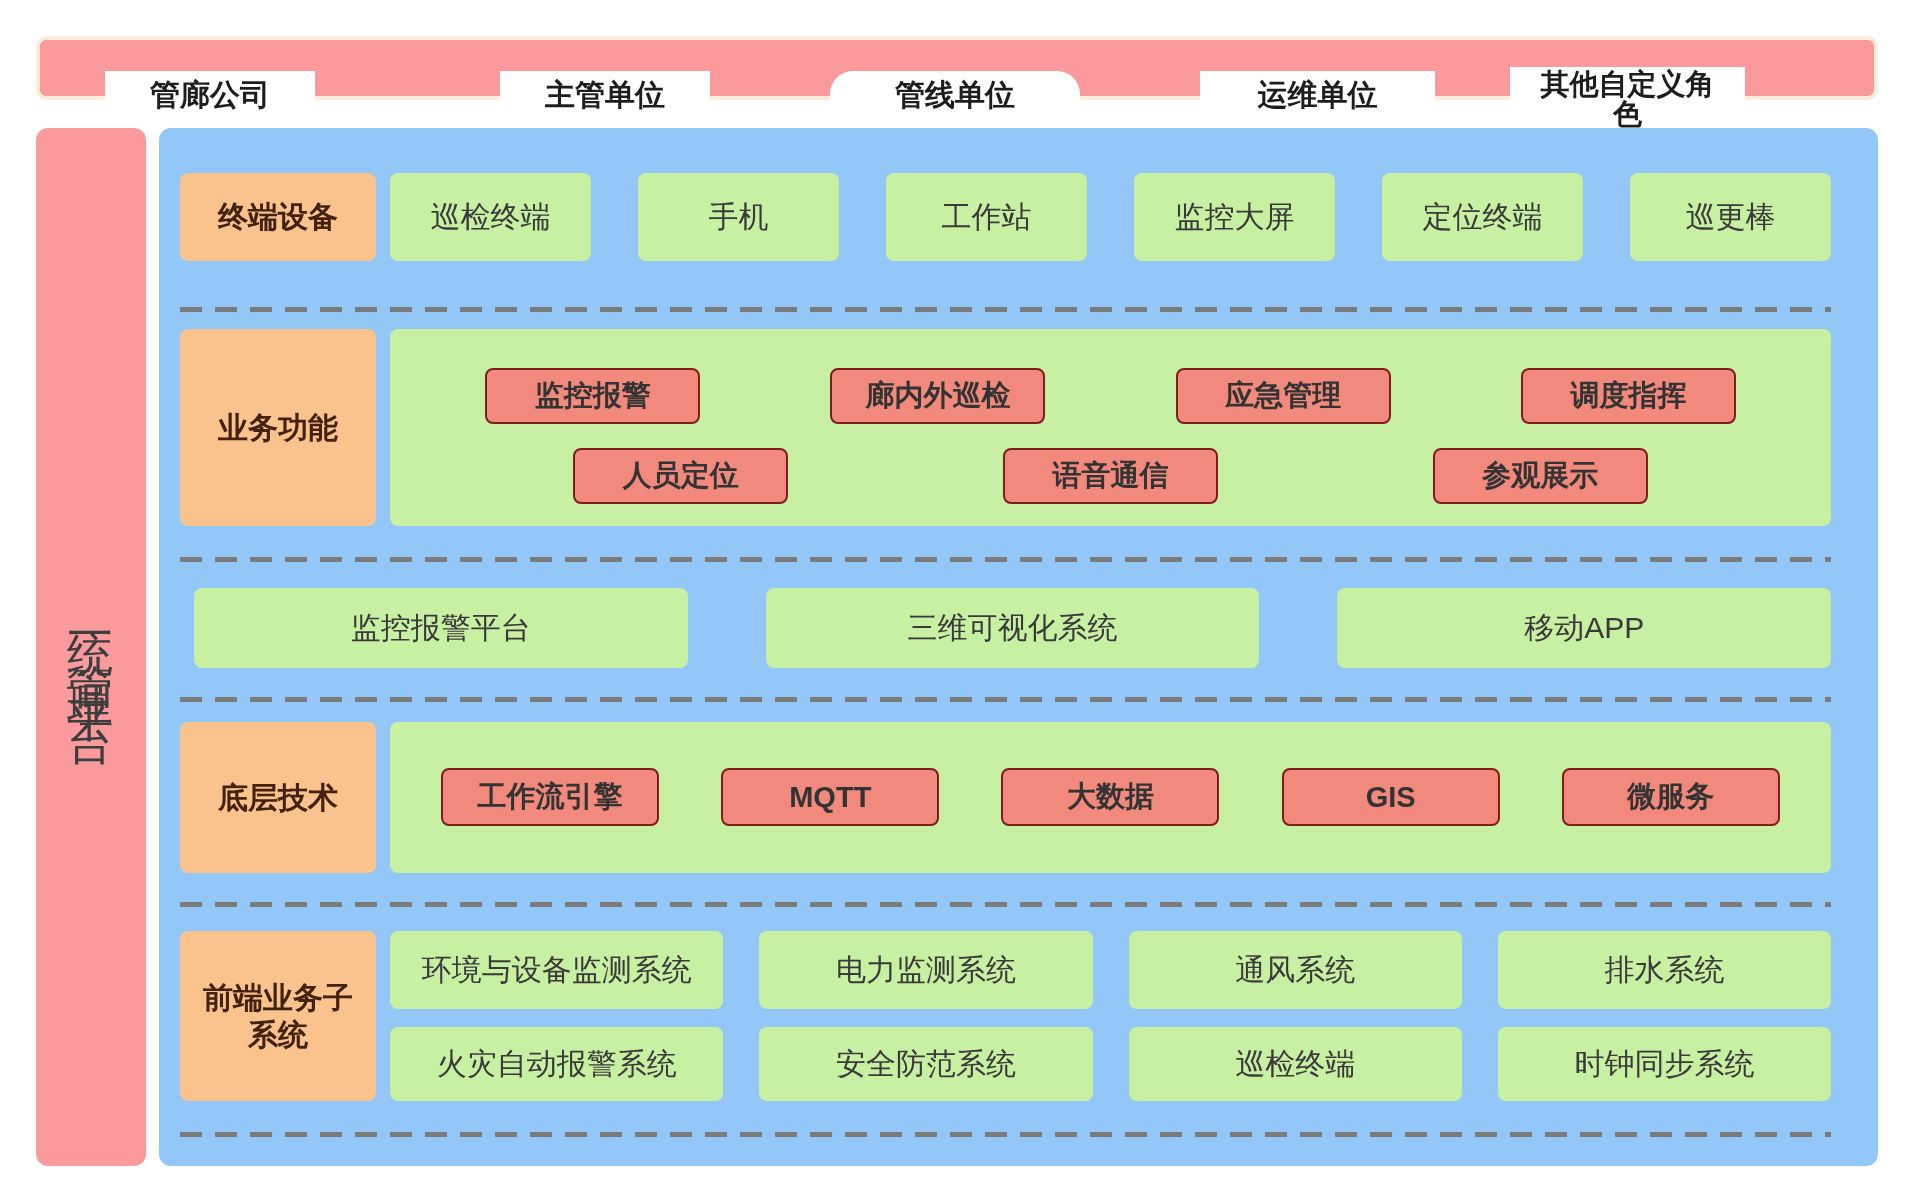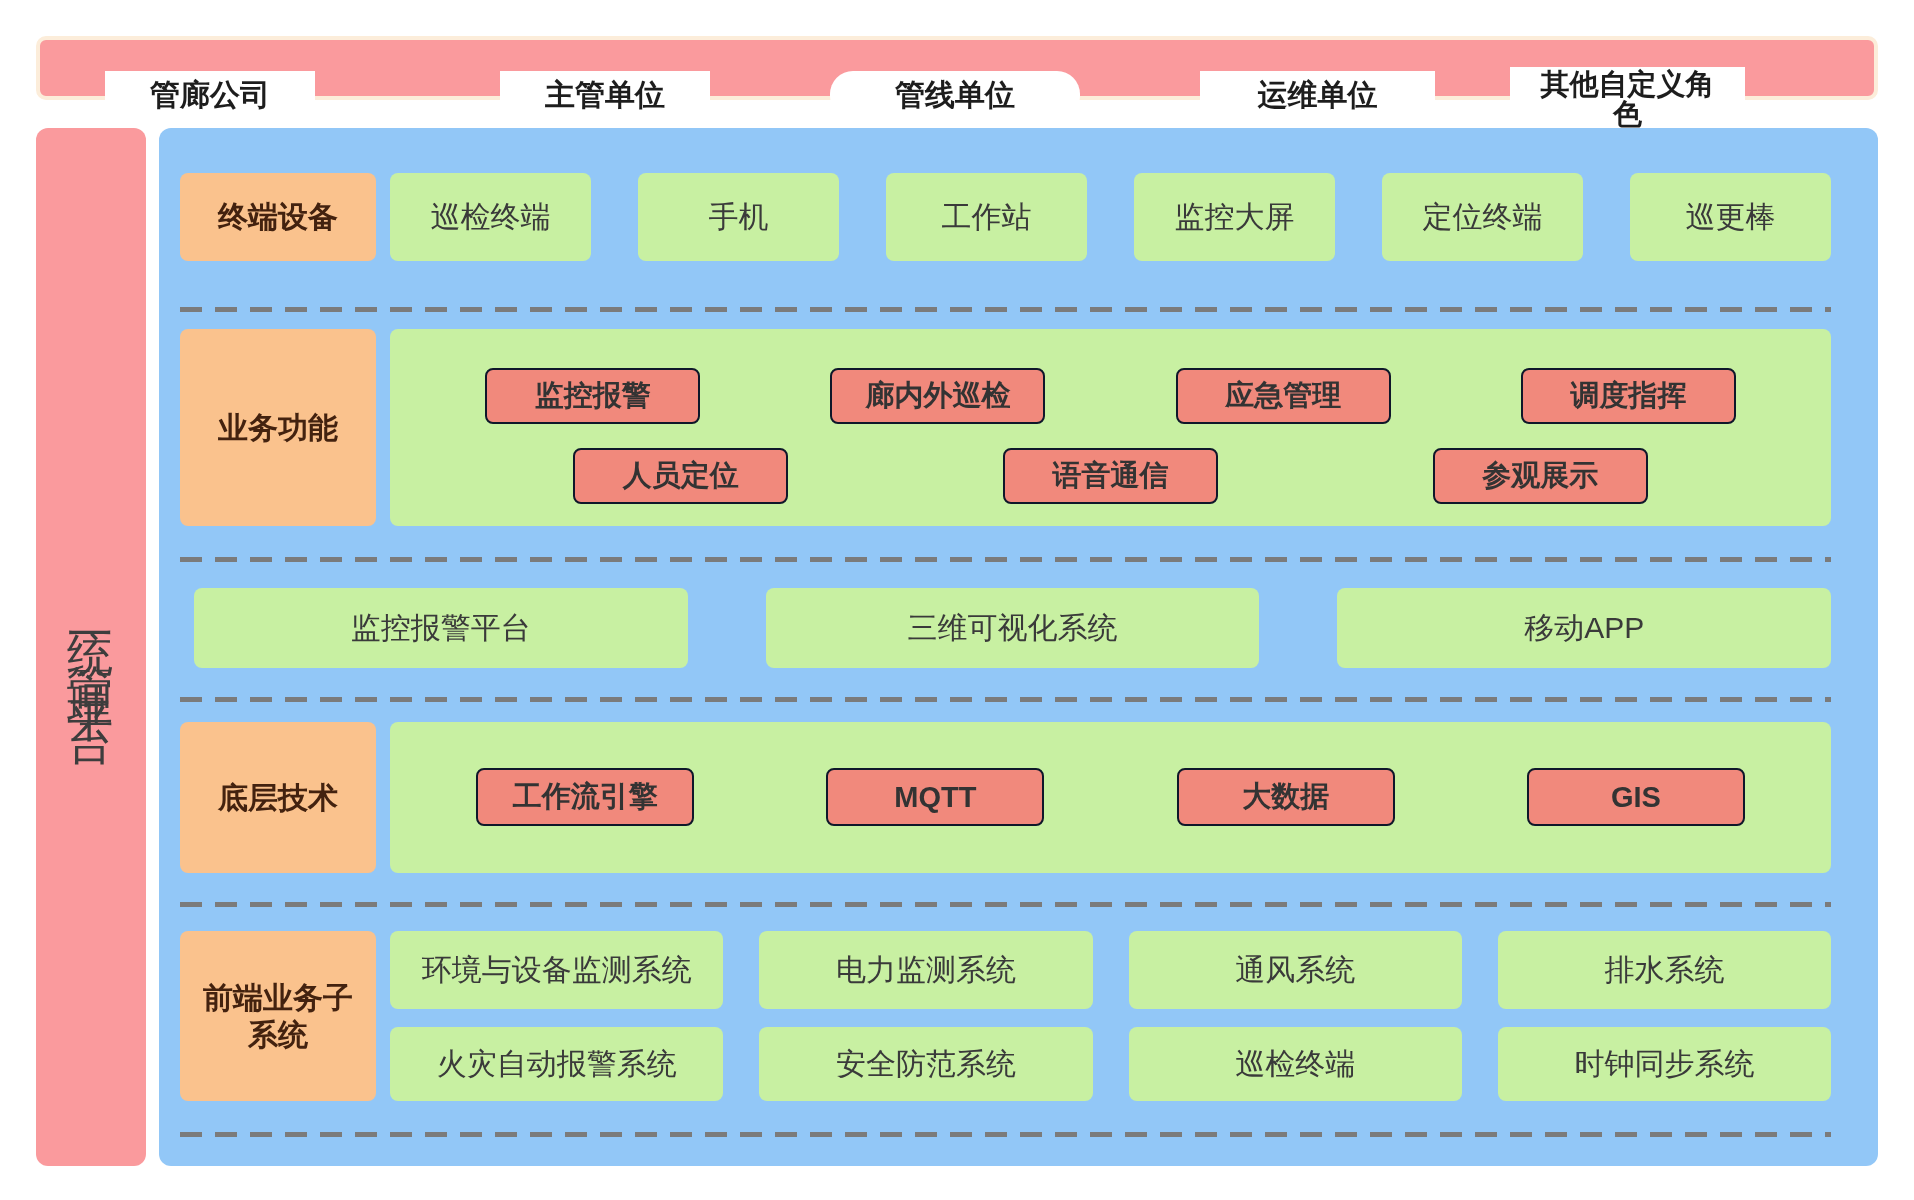--- a/index.html
+++ b/index.html
@@ -51,21 +51,21 @@
   .green-box{
     background:#C8F0A2;border-radius:8px;
     display:flex;align-items:center;justify-content:center;
     font-size:30px;font-weight:500;color:#3a3a3a;text-align:center;
   }
   .green-panel{
     flex:1;margin-left:14px;background:#C8F0A2;border-radius:8px;
     position:relative;
   }
   .chip{
-    background:#F1897C;border:2px solid #0f172a;border-radius:8px;
+    background:#F1897C;border:2px solid #7f1d1d;border-radius:8px;
     display:flex;align-items:center;justify-content:center;
     font-size:29px;font-weight:700;color:#333333;box-sizing:border-box;
   }
   
   .row-terminal{top:45px;height:88px;}
   .row-terminal .greens{flex:1;display:flex;gap:47px;margin-left:14px;}
   .row-terminal .green-box{flex:1;}
   
   .row-functions{top:201px;height:197px;}
   .chip-row{position:absolute;left:0;right:0;display:flex;justify-content:space-around;}
@@ -157,20 +157,21 @@
   <div class="dashed d3"></div>
 
   <div class="row row-tech">
     <div class="orange-label">底层技术</div>
     <div class="green-panel">
       <div class="chip-row chip-row-c">
         <div class="chip">工作流引擎</div>
         <div class="chip">MQTT</div>
         <div class="chip">大数据</div>
         <div class="chip">GIS</div>
+        <div class="chip">微服务</div>
       </div>
     </div>
   </div>
 
   <div class="dashed d4"></div>
 
   <div class="row row-subsystems">
     <div class="orange-label">前端业务子
 系统</div>
     <div class="subsys-grid">

